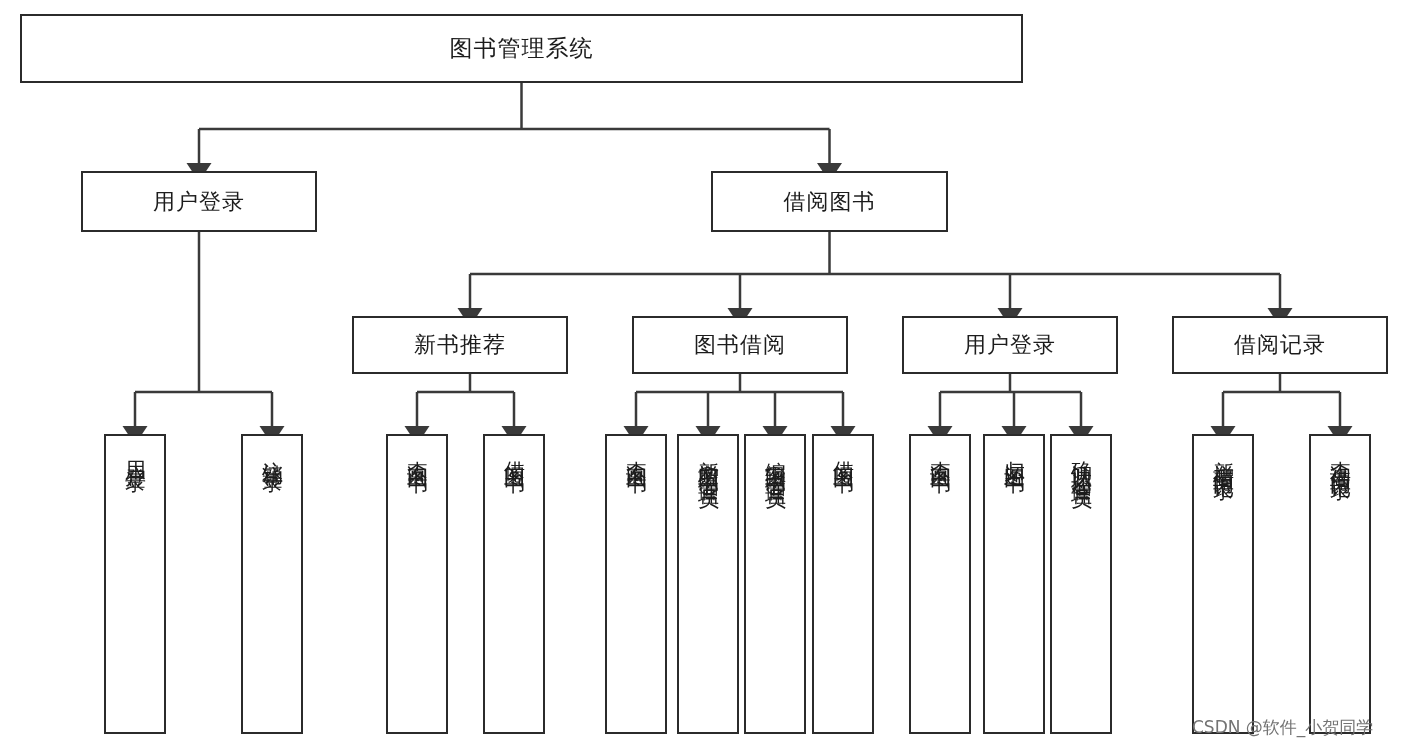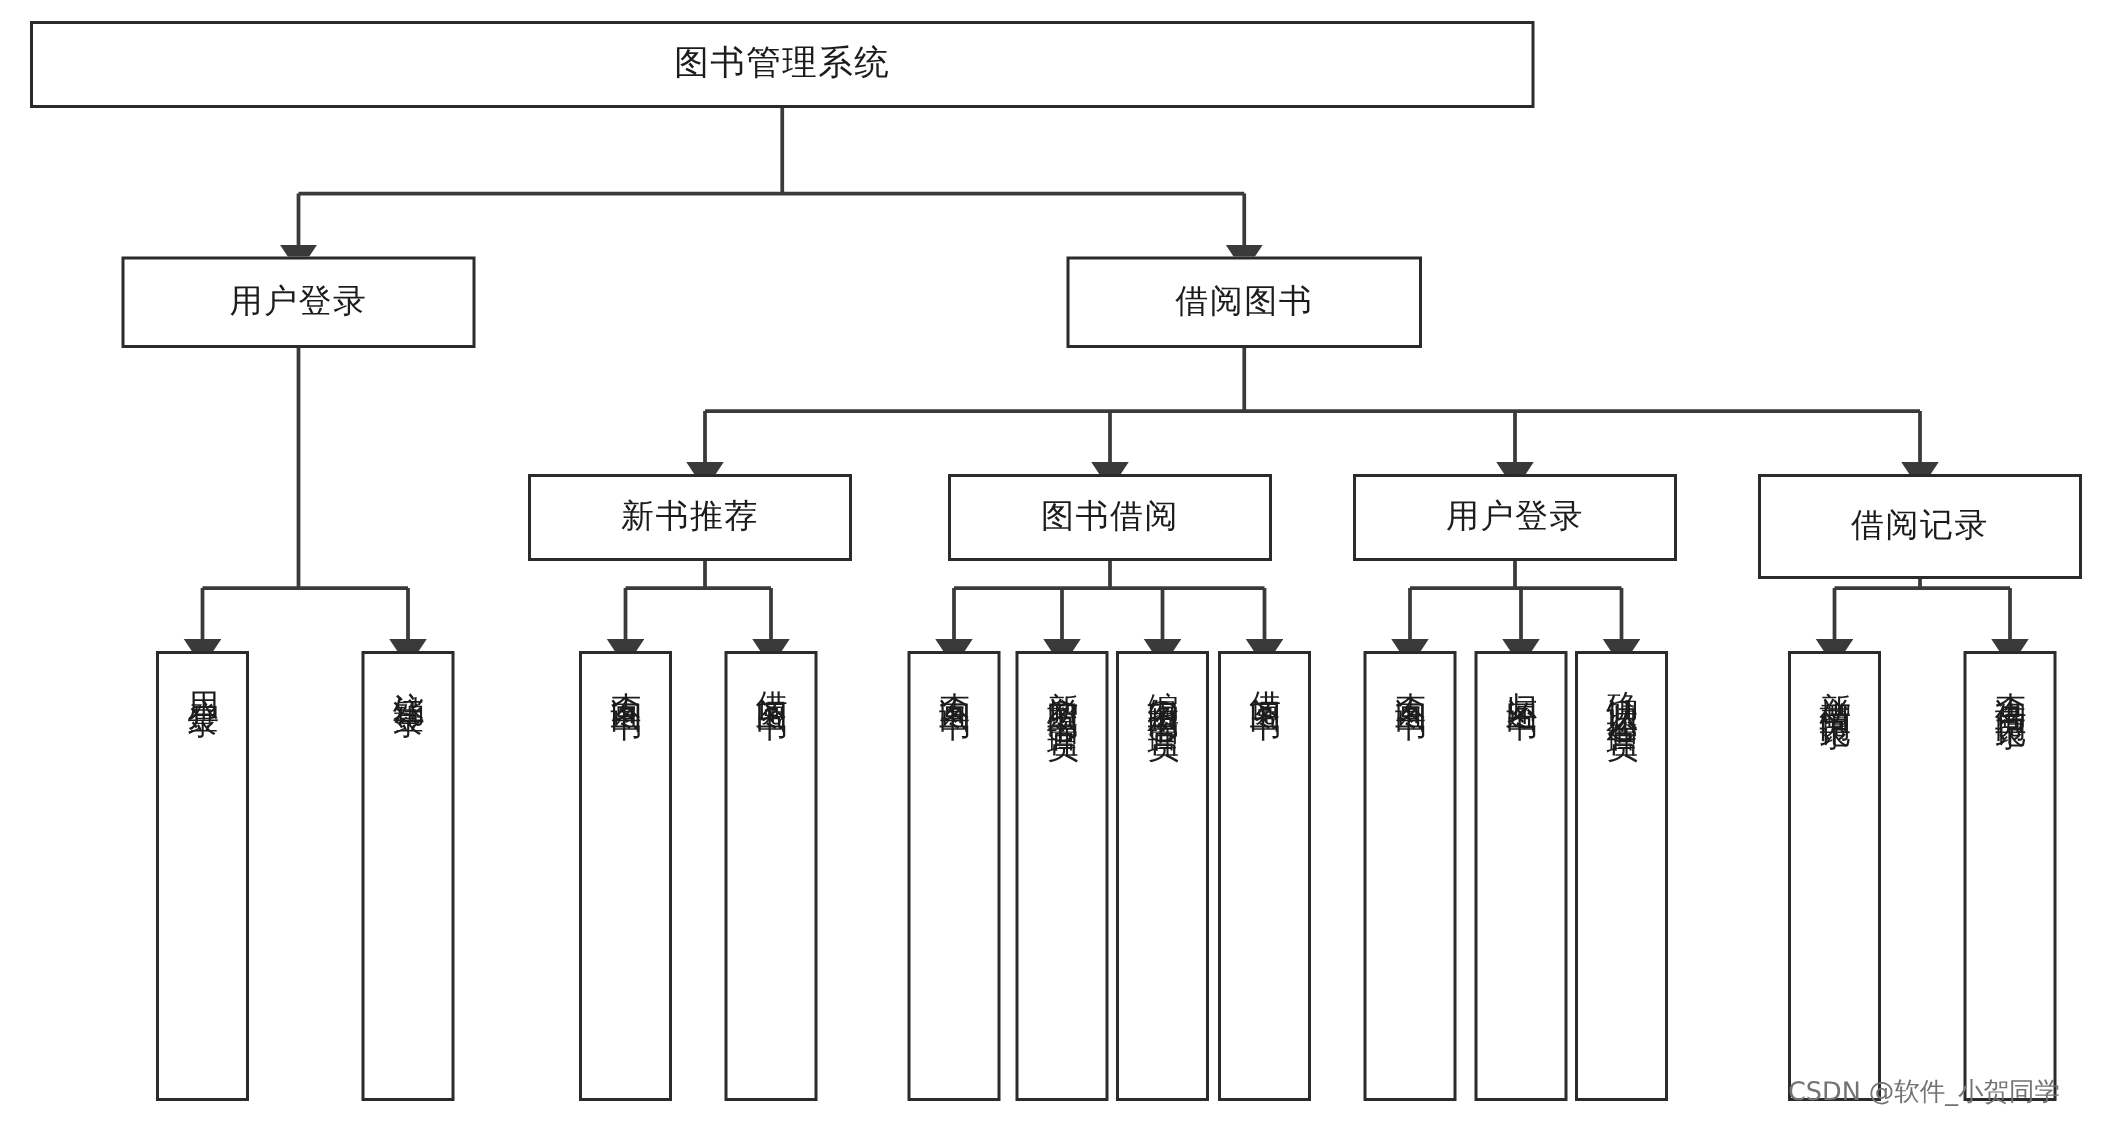--- a/index.html
+++ b/index.html
@@ -110,39 +110,39 @@
         <path d="M940,392 L940,432" stroke="#3a3a3a" stroke-width="2.5" fill="none" marker-end="url(#arrowhead)"></path>
         <path d="M1014,392 L1014,432" stroke="#3a3a3a" stroke-width="2.5" fill="none" marker-end="url(#arrowhead)"></path>
         <path d="M1081,392 L1081,432" stroke="#3a3a3a" stroke-width="2.5" fill="none" marker-end="url(#arrowhead)"></path>
         <path d="M1280,374 L1280,392" stroke="#3a3a3a" stroke-width="2.5" fill="none"></path>
         <path d="M1223,392 L1340,392" stroke="#3a3a3a" stroke-width="2.5" fill="none"></path>
         <path d="M1223,392 L1223,432" stroke="#3a3a3a" stroke-width="2.5" fill="none" marker-end="url(#arrowhead)"></path>
         <path d="M1340,392 L1340,432" stroke="#3a3a3a" stroke-width="2.5" fill="none" marker-end="url(#arrowhead)"></path>
       </g>
   </svg>
   <div id="node-layer">
-      <div class="node horiz root" style="left: 20px; top: 14px; width: 1003px; height: 58px;">
+      <div class="node horiz root" style="left: 20px; top: 14px; width: 1003px; height: 69px;">
         <span class="label">图书管理系统</span>
       </div>
       <div class="node horiz" style="left: 81px; top: 171px; width: 236px; height: 61px;">
         <span class="label">用户登录</span>
       </div>
       <div class="node horiz" style="left: 711px; top: 171px; width: 237px; height: 61px;">
         <span class="label">借阅图书</span>
       </div>
       <div class="node horiz" style="left: 352px; top: 316px; width: 216px; height: 58px;">
         <span class="label">新书推荐</span>
       </div>
       <div class="node horiz" style="left: 632px; top: 316px; width: 216px; height: 58px;">
         <span class="label">图书借阅</span>
       </div>
       <div class="node horiz" style="left: 902px; top: 316px; width: 216px; height: 58px;">
         <span class="label">用户登录</span>
       </div>
-      <div class="node horiz" style="left: 1172px; top: 316px; width: 216px; height: 70px;">
+      <div class="node horiz" style="left: 1172px; top: 316px; width: 216px; height: 58px;">
         <span class="label">借阅记录</span>
       </div>
       <div class="node vert" style="left: 104px; top: 434px; width: 62px; height: 300px;">
         <span class="label">用户登录</span>
       </div>
       <div class="node vert" style="left: 241px; top: 434px; width: 62px; height: 300px;">
         <span class="label">注销登录</span>
       </div>
       <div class="node vert" style="left: 386px; top: 434px; width: 62px; height: 300px;">
         <span class="label">查询图书</span>

